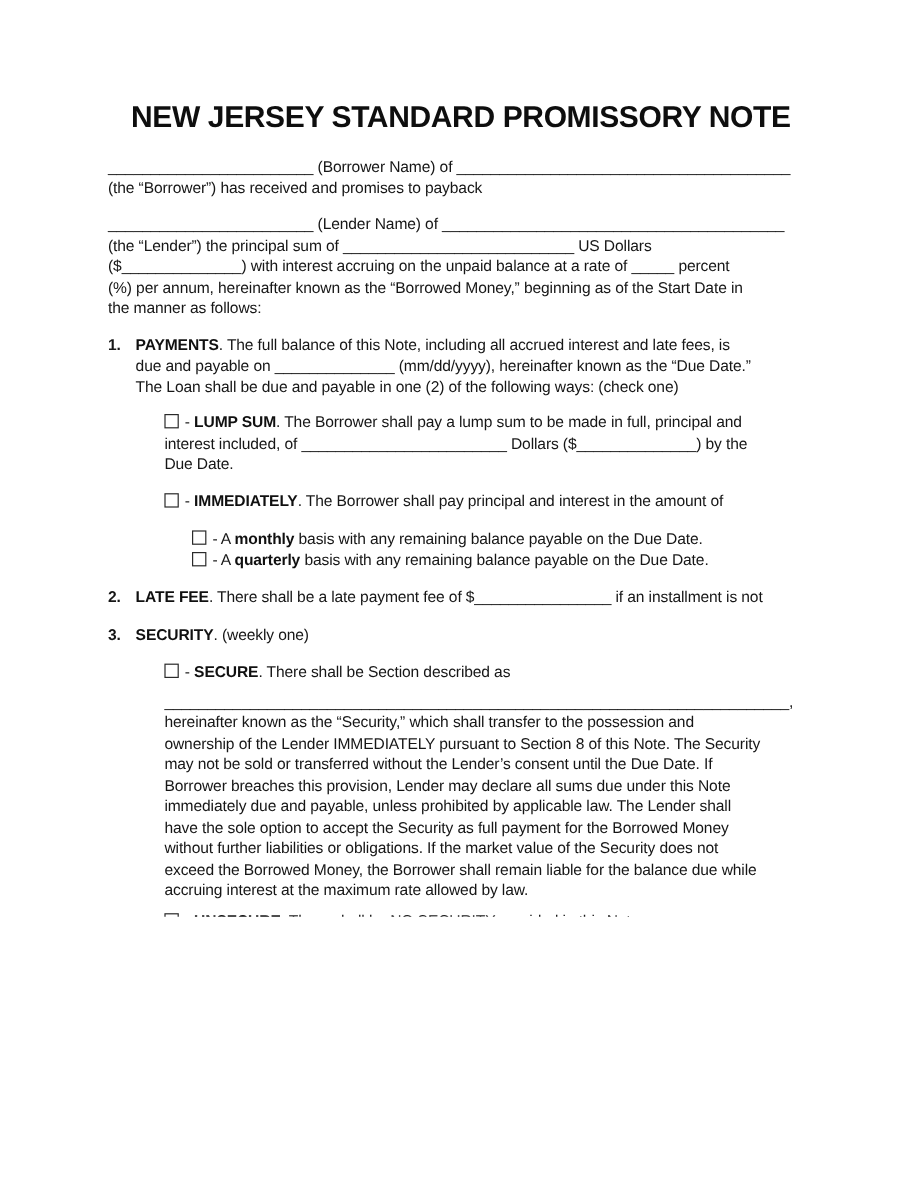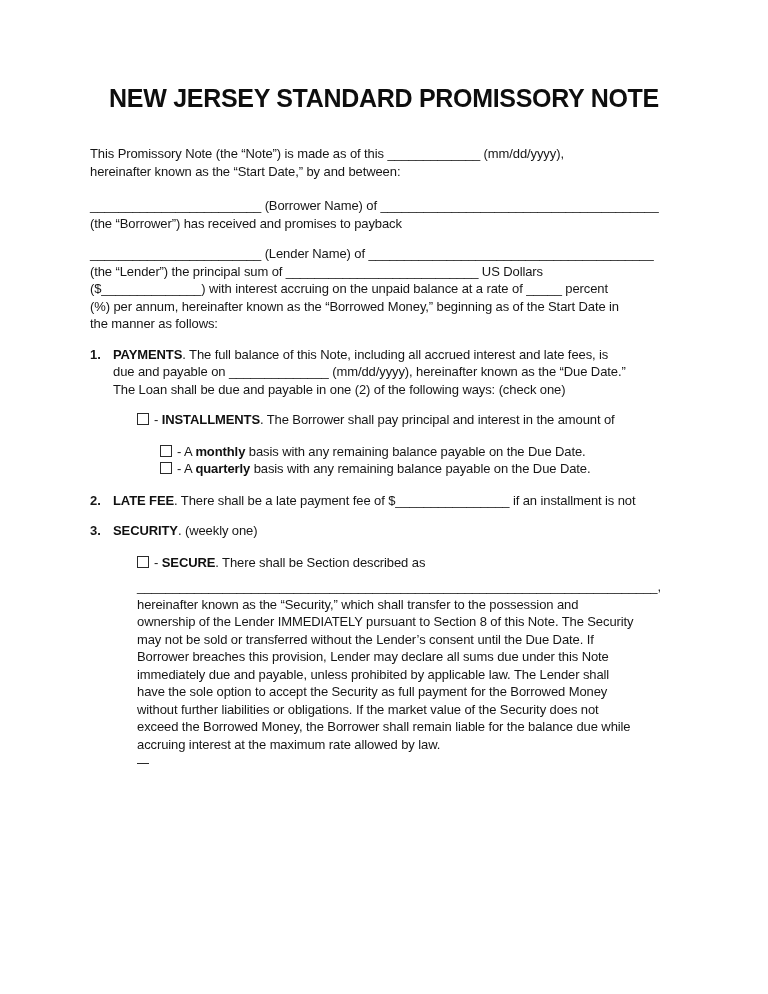--- a/index.html
+++ b/index.html
@@ -77,43 +77,46 @@
 </style>
 </head>
 <body>
 
 <div class="page">
 
   <h1 class="title">NEW JERSEY STANDARD PROMISSORY NOTE</h1>
 
   <div class="content">
 
-    <p class="lines intro">This Promissory Note (the “Note”) is made as of this _____________ (mm/dd/yyyy),
-hereinafter known as the “Start Date,” by and between:</p>
 
     <p class="lines borrower">________________________ (Borrower Name) of _______________________________________
 (the “Borrower”) has received and promises to payback</p>
 
     <p class="lines lender">________________________ (Lender Name) of ________________________________________
 (the “Lender”) the principal sum of ___________________________ US Dollars
 ($______________) with interest accruing on the unpaid balance at a rate of _____ percent
 (%) per annum, hereinafter known as the “Borrowed Money,” beginning as of the Start Date in
 the manner as follows:</p>
 
     <div class="section">
       <span class="num">1.</span>
       <div class="sbody"><b>PAYMENTS</b><span>. The full balance of this Note, including all accrued interest and late fees, is</span>
         <div class="lines">due and payable on ______________ (mm/dd/yyyy), hereinafter known as the “Due Date.”
 The Loan shall be due and payable in one (2) of the following ways: (check one)</div>
       </div>
     </div>
 
+    <div class="block indent1 cbrow-lump">
+      <span class="cb"></span><span>- </span><b>LUMP SUM</b><span>. The Borrower shall pay a lump sum to be made in full, principal and</span>
+      <div class="lines">interest included, of ________________________ Dollars ($______________) by the
+Due Date.</div>
+    </div>
 
     <div class="block indent1 cbrow-install">
-      <span class="cb"></span><span>- </span><b>INSTALLMENTS</b><span>. The Borrower shall pay principal and interest in the amount of</span>
+      <span class="cb"></span><span>- </span><b>IMMEDIATELY</b><span>. The Borrower shall pay principal and interest in the amount of</span>
     </div>
 
     <div class="block indent2 freq-group">
       <div class="freq-row">
         <span class="cb"></span><span>- </span><span>A </span><b>monthly</b><span> basis with any remaining balance payable on the Due Date.</span>
       </div>
       <div class="freq-row">
         <span class="cb"></span><span>- </span><span>A </span><b>quarterly</b><span> basis with any remaining balance payable on the Due Date.</span>
       </div>
     </div>

